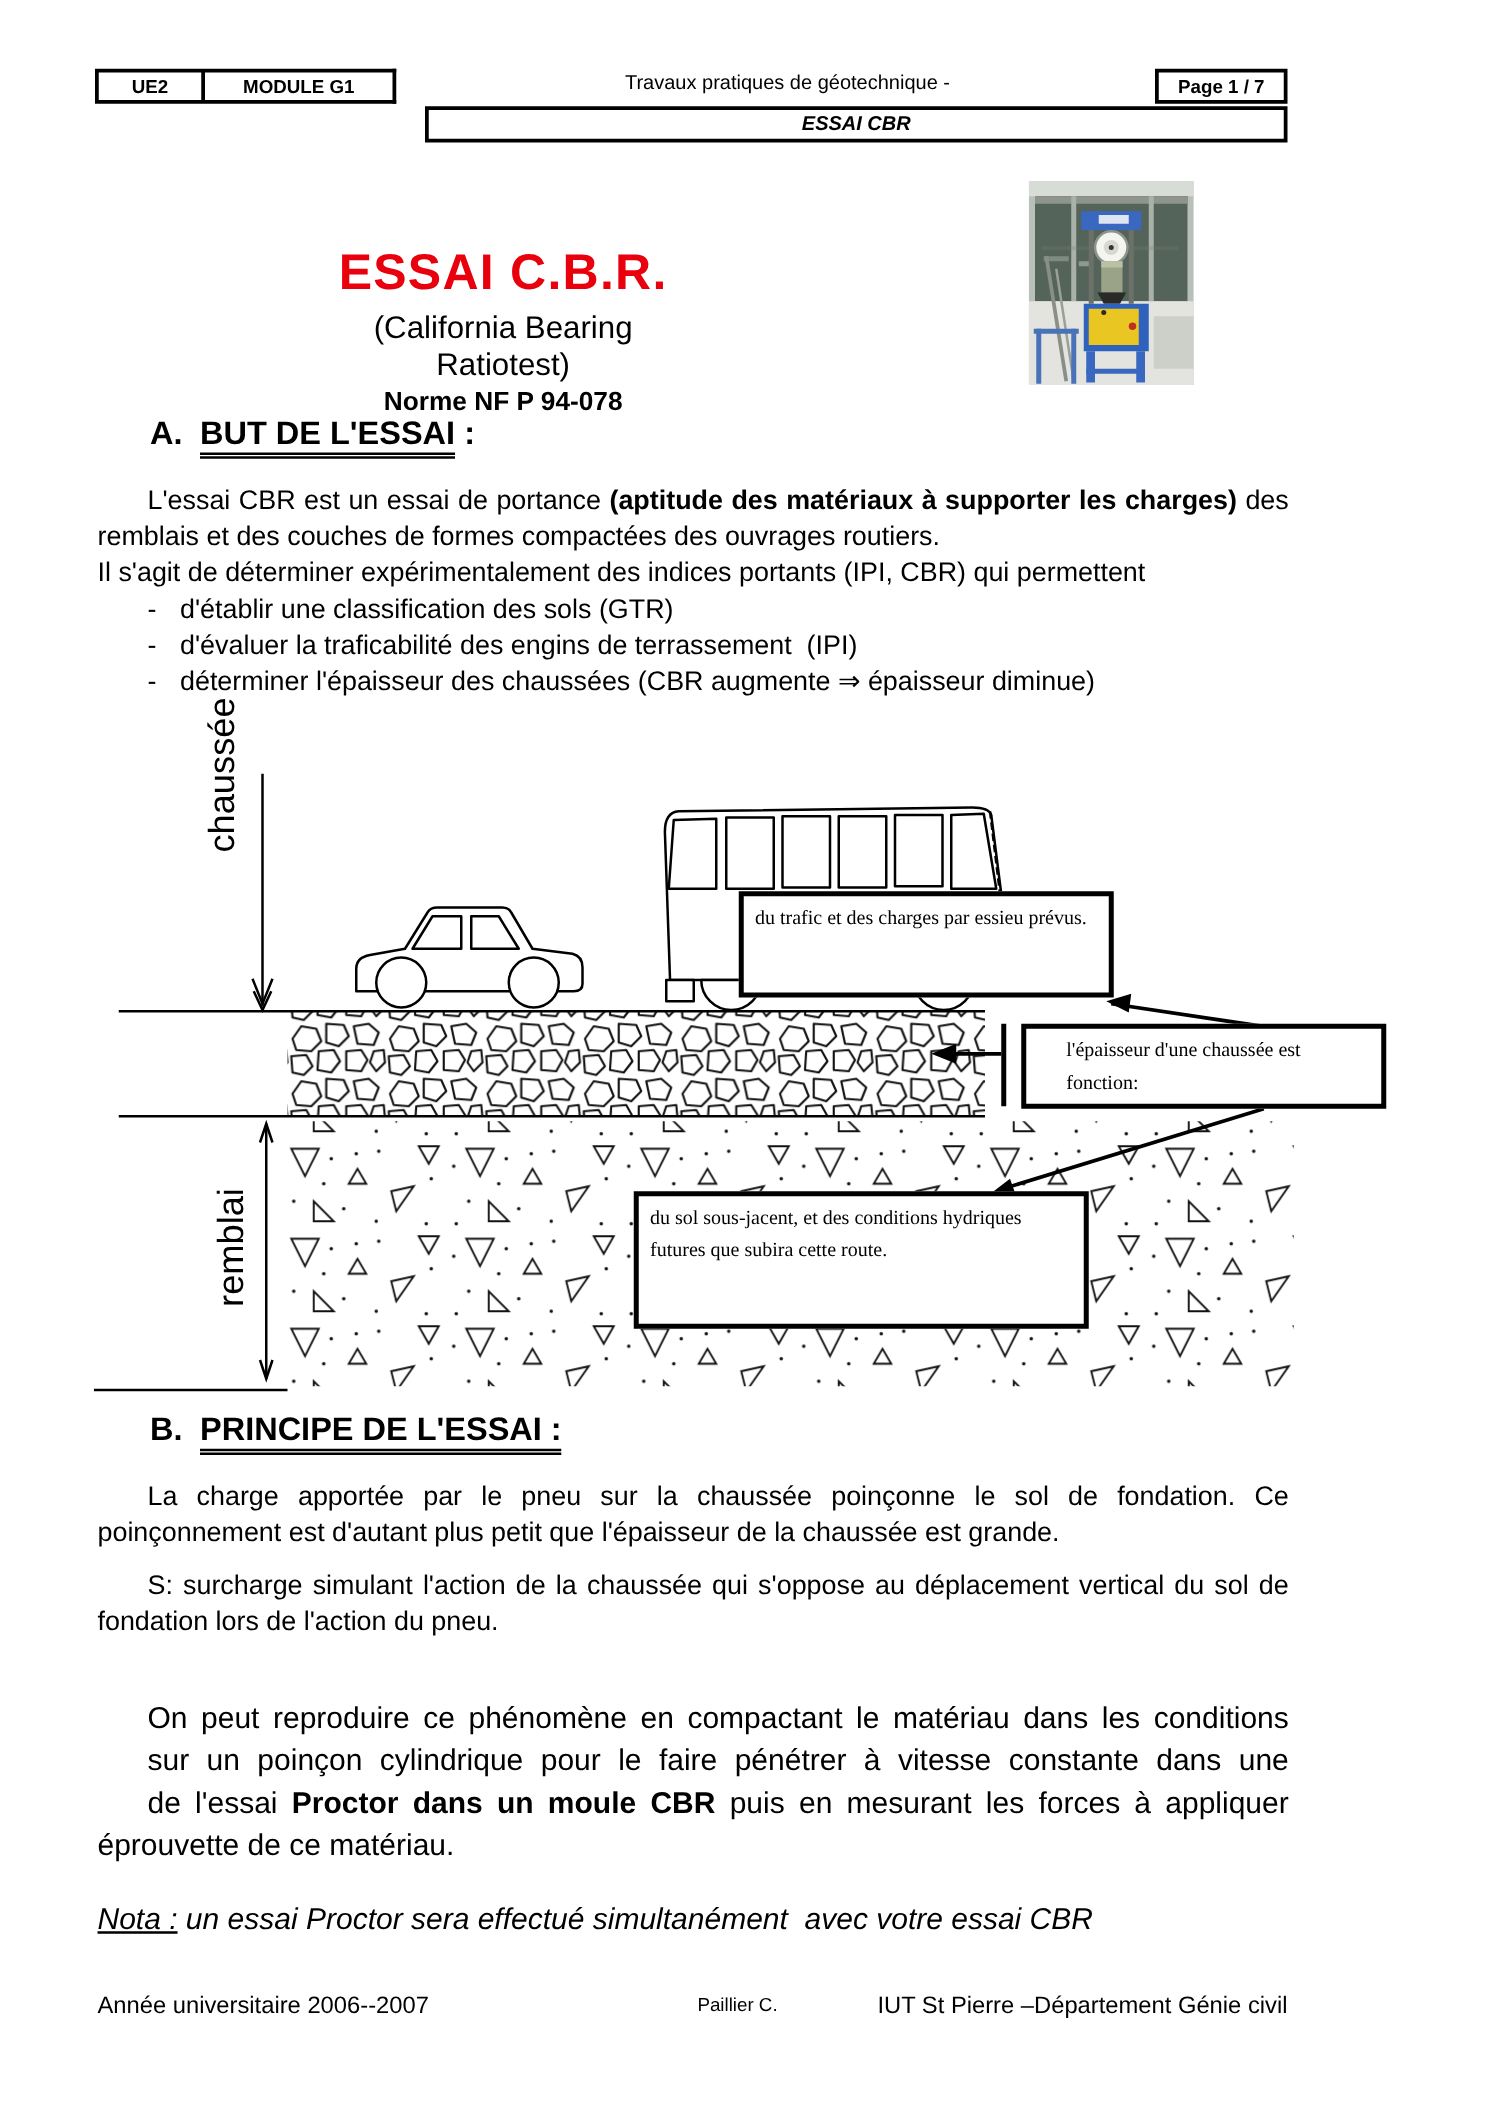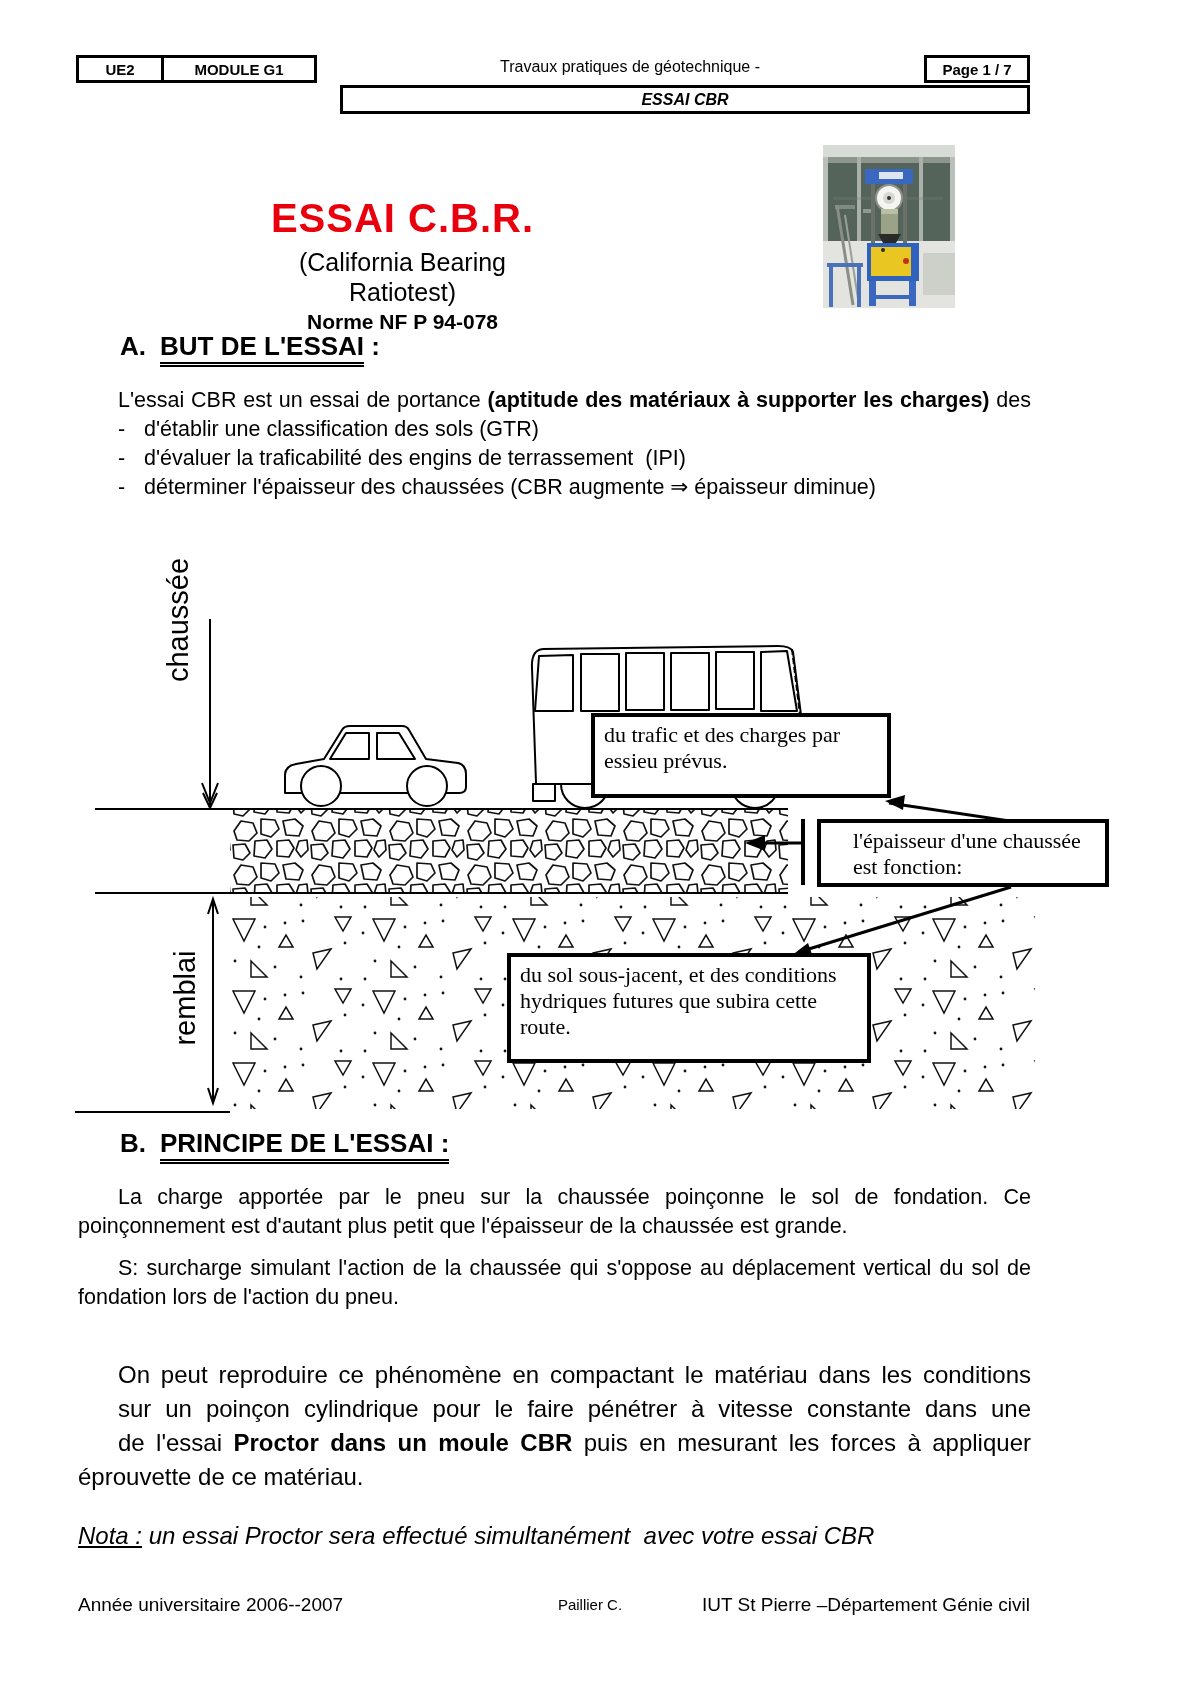--- a/index.html
+++ b/index.html
@@ -26,21 +26,21 @@
   
   .textcol{left:78px;width:953px;font-size:21.5px;line-height:29px;}
   .jl{text-align:justify;text-align-last:justify;margin-left:40px;}
   .bullet{margin-left:40px;display:flex;}
   .bullet .dash{width:26px;}
   .bigtext{font-size:24px;line-height:34px;}
   .nota{left:78px;font-size:24px;font-style:italic;}
   .nota .u{text-decoration:underline;}
   
   .diagram{left:75px;top:553px;width:1065px;height:572px;}
-  .annot{position:absolute;border:4px solid #000;background:#fff;font-family:"Liberation Serif",serif;font-size:22px;line-height:26px;padding:5px 9px;box-sizing:border-box;}
+  .annot{position:absolute;border:4px solid #000;background:#fff;font-family:"Liberation Serif",serif;font-size:16px;line-height:26px;padding:5px 9px;box-sizing:border-box;}
   .rotlabel{position:absolute;width:140px;height:34px;text-align:center;font-size:29px;transform:rotate(-90deg);line-height:34px;}
   
   .footer-left{left:78px;top:1594px;font-size:19px;}
   .footer-center{left:480px;top:1596px;width:220px;text-align:center;font-size:15px;}
   .footer-right{right:170px;top:1594px;font-size:19px;}
   .red{color:#e8000d;}
 </style>
 </head>
 <body>
 
@@ -103,20 +103,22 @@
     <rect x="46" y="150" width="47" height="4" fill="#3a67c0"></rect>
   </svg>
 </div>
 
 <div class="abs sechead" style="top:331px;">
   <span class="letter bind">A.</span><span class="u bind">BUT DE L'ESSAI</span><span class="bind"> :</span>
 </div>
 
 <div class="abs textcol" style="top:386px;">
   <div class="jl"><span class="bind">L'essai CBR est un essai de portance </span><b class="bind">(aptitude des matériaux à supporter les charges)</b><span class="bind"> des</span></div>
+  <div class="bind">remblais et des couches de formes compactées des ouvrages routiers.</div>
+  <div class="bind">Il s'agit de déterminer expérimentalement des indices portants (IPI, CBR) qui permettent</div>
   <div class="bullet">
       <span class="dash">-</span>
       <span class="bind">d'établir une classification des sols (GTR)</span>
     </div>
   <div class="bullet">
       <span class="dash">-</span>
       <span class="bind">d'évaluer la traficabilité des engins de terrassement  (IPI)</span>
     </div>
   <div class="bullet">
       <span class="dash">-</span>

